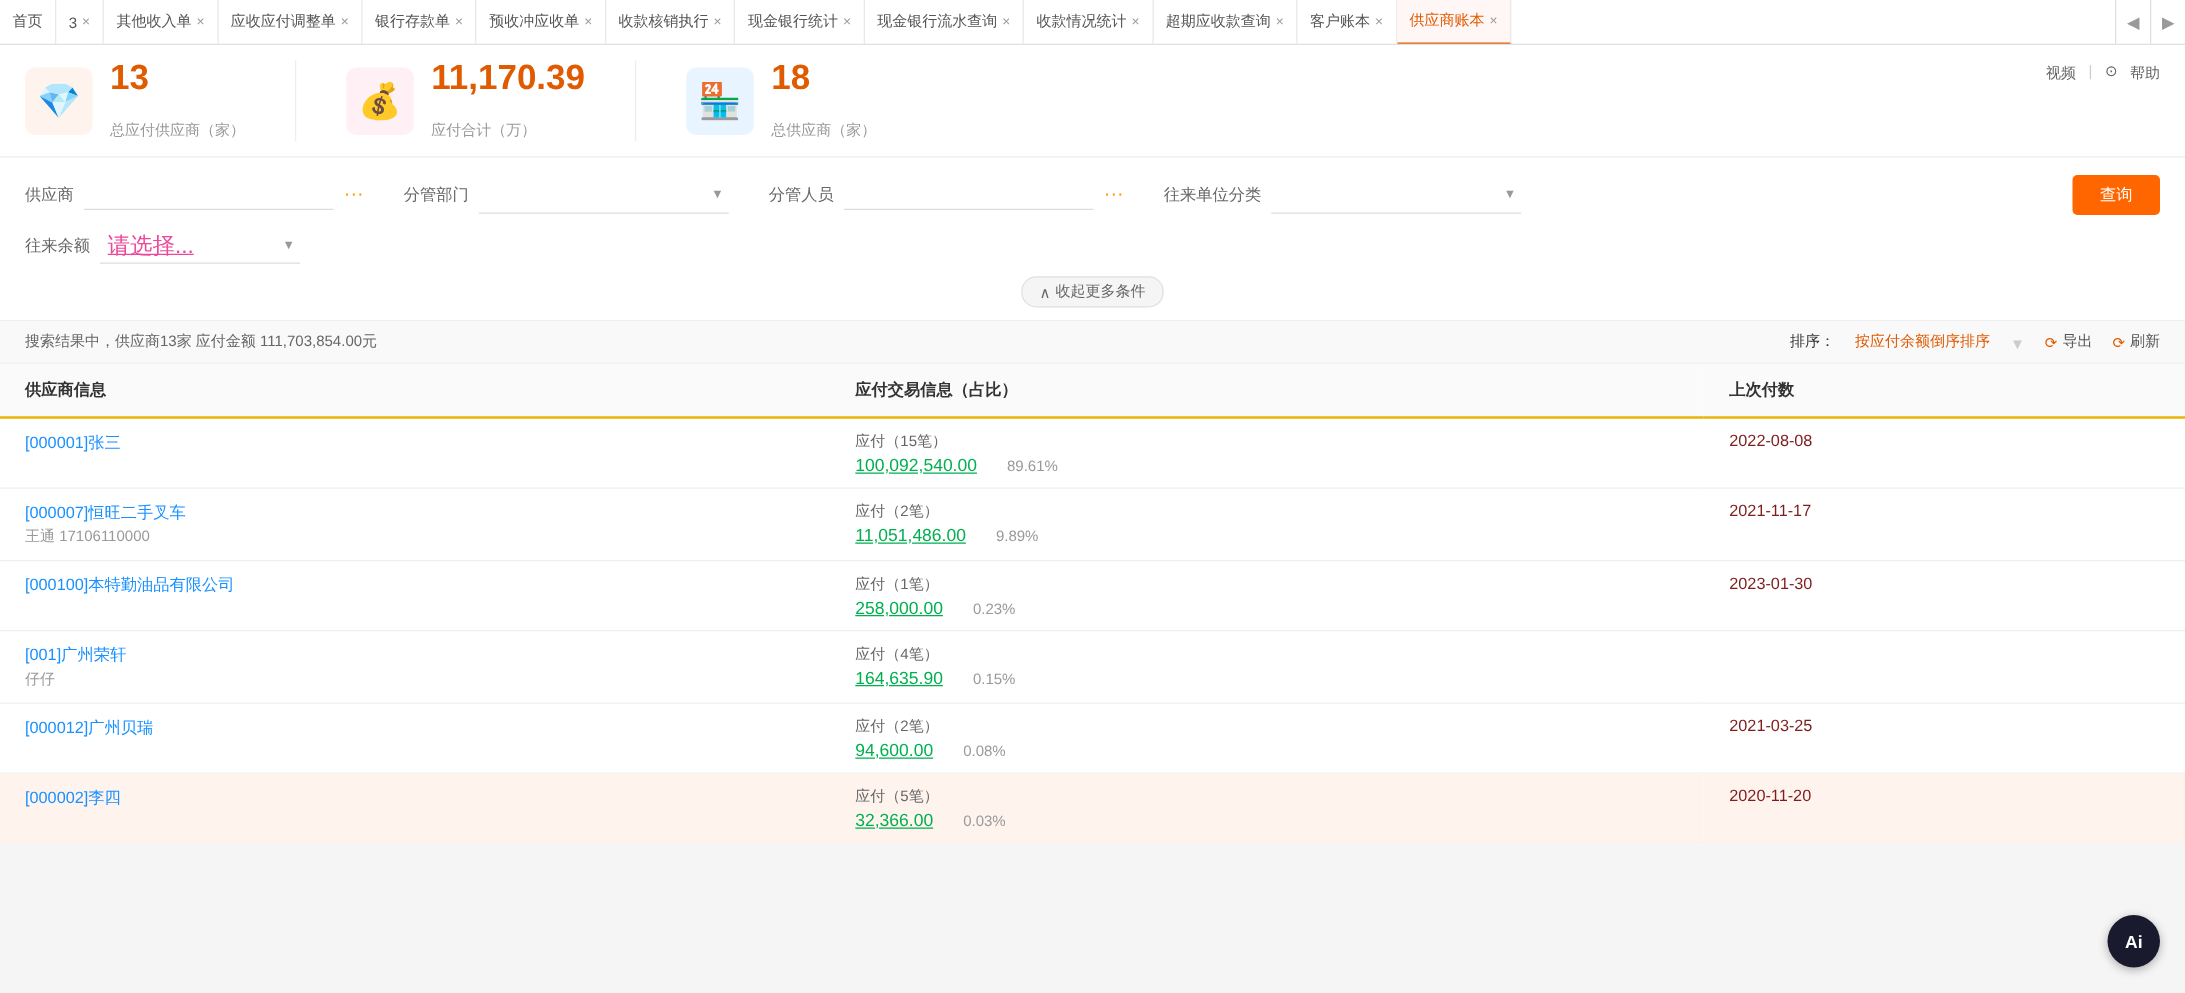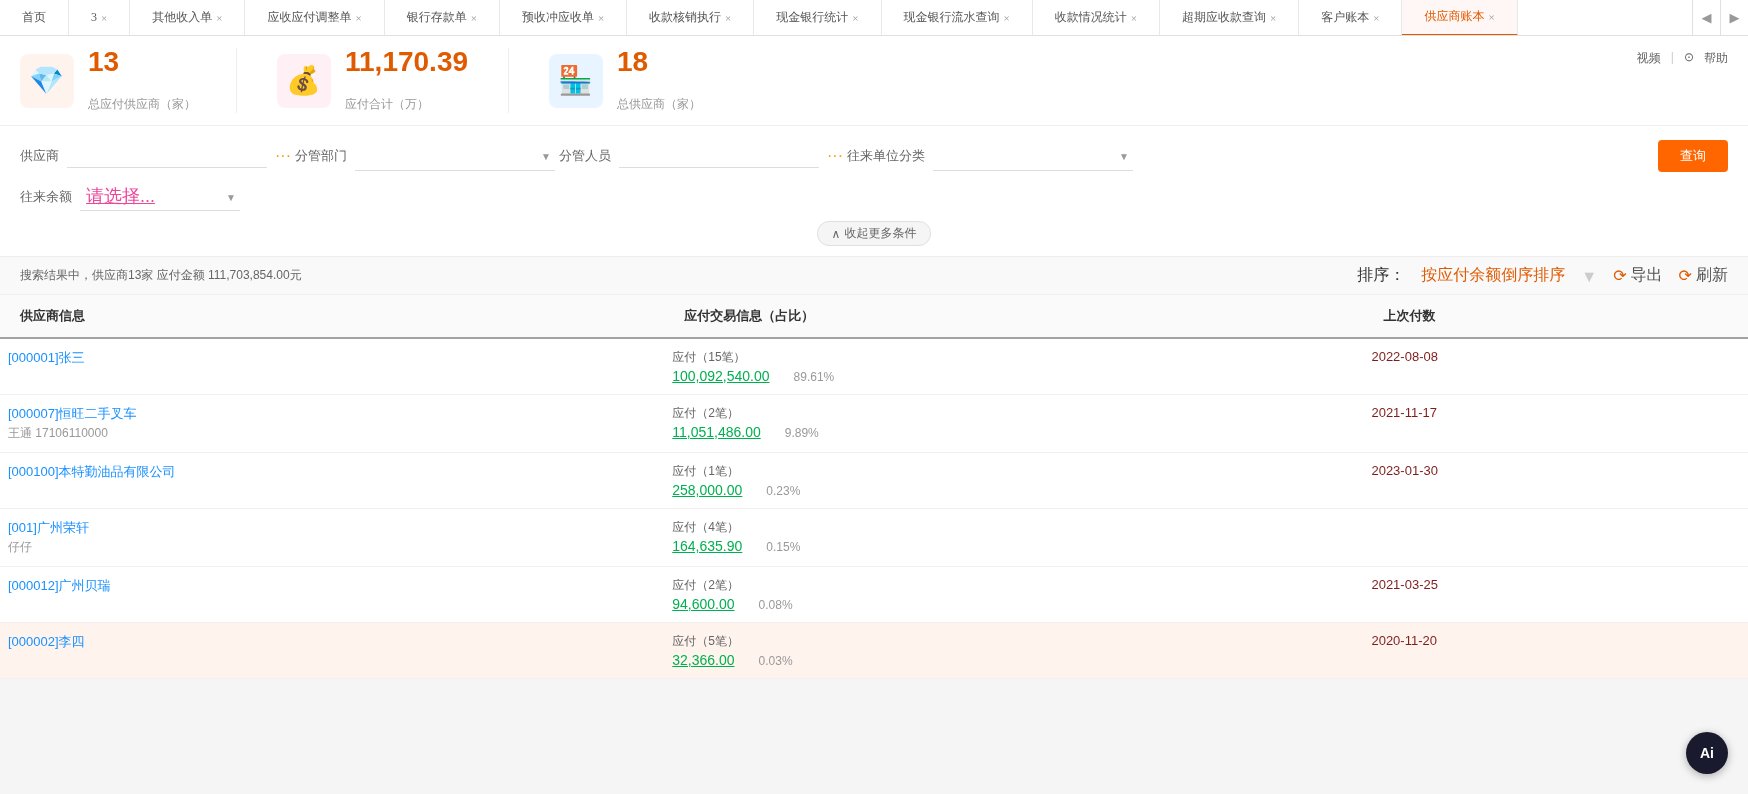--- a/index.html
+++ b/index.html
@@ -10,29 +10,28 @@
       display: flex;
       align-items: center;
       background: #fff;
       border-bottom: 1px solid #e0e0e0;
       height: 36px;
       overflow: hidden;
     }
     .nav-tab {
       display: flex;
       align-items: center;
-      padding: 0 22px;
+      padding: 0 10px;
       height: 36px;
       border-right: 1px solid #e8e8e8;
       white-space: nowrap;
       cursor: pointer;
       font-size: 12px;
       color: #555;
       gap: 4px;
-      font-family: Liberation Serif, serif;
     }
     .nav-tab.active { background: #fff7f5; color: #e05a00; border-bottom: 2px solid #e05a00; }
     .nav-tab .close-x { color: #999; font-size: 11px; cursor: pointer; }
     .nav-arrow { width: 28px; height: 36px; display: flex; align-items: center; justify-content: center; border-left: 1px solid #e0e0e0; cursor: pointer; color: #999; }
 
     
     .stats-bar {
       display: flex;
       align-items: center;
       background: #fff;
@@ -82,21 +81,21 @@
 
     
     .filter-area {
       background: #fff;
       padding: 14px 20px 10px;
       border-bottom: 1px solid #eee;
     }
     .filter-row {
       display: flex;
       align-items: center;
-      gap: 4px;
+      gap: 32px;
       margin-bottom: 10px;
     }
     .filter-item {
       display: flex;
       align-items: center;
       gap: 8px;
     }
     .filter-label { color: #666; font-size: 13px; white-space: nowrap; }
     .filter-input {
       border: none;
@@ -175,21 +174,21 @@
       border-bottom: 1px solid #eee;
       padding: 8px 20px;
       font-size: 12px;
       color: #666;
     }
     .result-info {}
     .result-actions {
       display: flex;
       align-items: flex-end;
       gap: 16px;
-      font-size: 16px;
+      font-size: 12px;
       color: #555;
     }
     .result-actions .sort-label { color: #333; }
     .result-actions .sort-val { color: #e05a00; cursor: pointer; }
     .result-actions .action-btn {
       display: flex;
       align-items: center;
       gap: 4px;
       cursor: pointer;
     }
@@ -198,36 +197,36 @@
     .table-container {
       background: #fff;
       overflow-x: auto;
     }
     table {
       width: 100%;
       border-collapse: collapse;
     }
     thead tr {
       background: #fafafa;
-      border-bottom: 2px solid #a3a3a3;
+      border-bottom: 2px solid #eab308;
     }
     thead th {
       padding: 12px 20px;
       text-align: left;
       font-weight: 600;
       color: #333;
       font-size: 13px;
       border-bottom: 1px solid #eee;
     }
     tbody tr {
       border-bottom: 1px solid #f0f0f0;
     }
     tbody tr.highlighted { background: #fff3ee; }
     tbody td {
-      padding: 10px 8px;
+      padding: 10px 20px;
       vertical-align: top;
       font-size: 13px;
     }
     .supplier-link {
       color: #1890ff;
       cursor: pointer;
       text-decoration: none;
     }
     .sub-text { color: #999; font-size: 12px; margin-top: 2px; }
     .amount-link {

